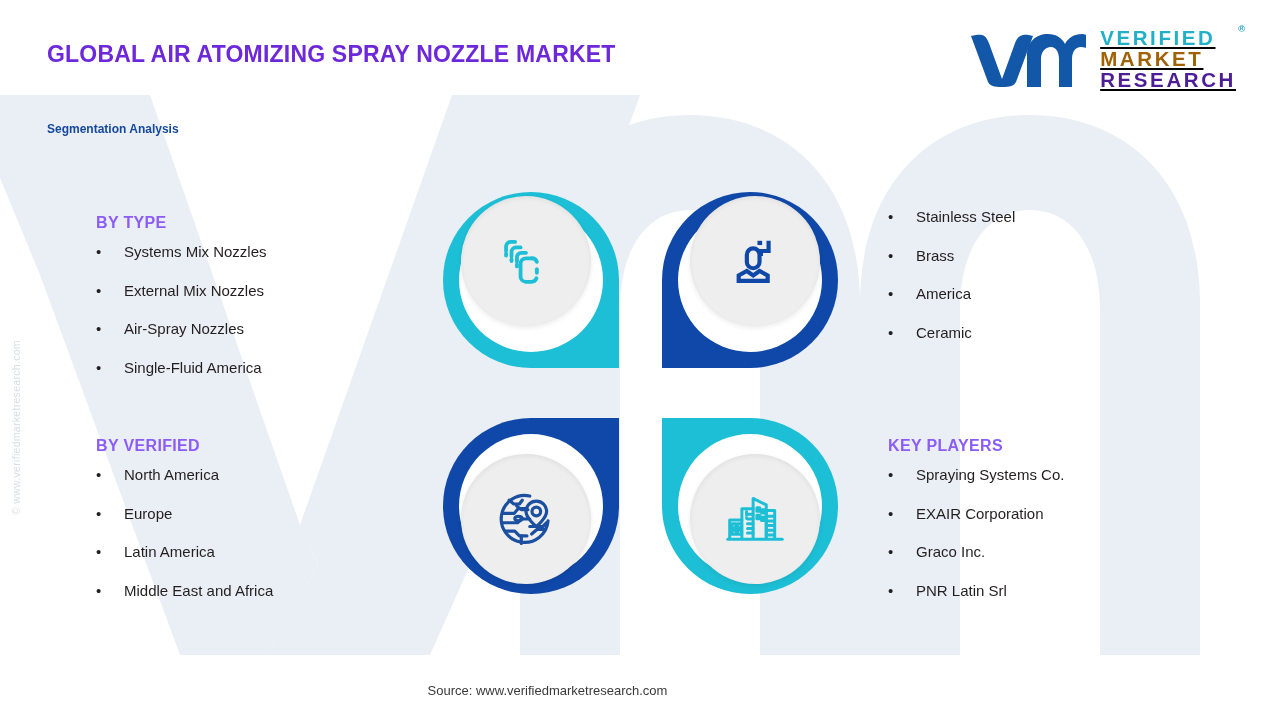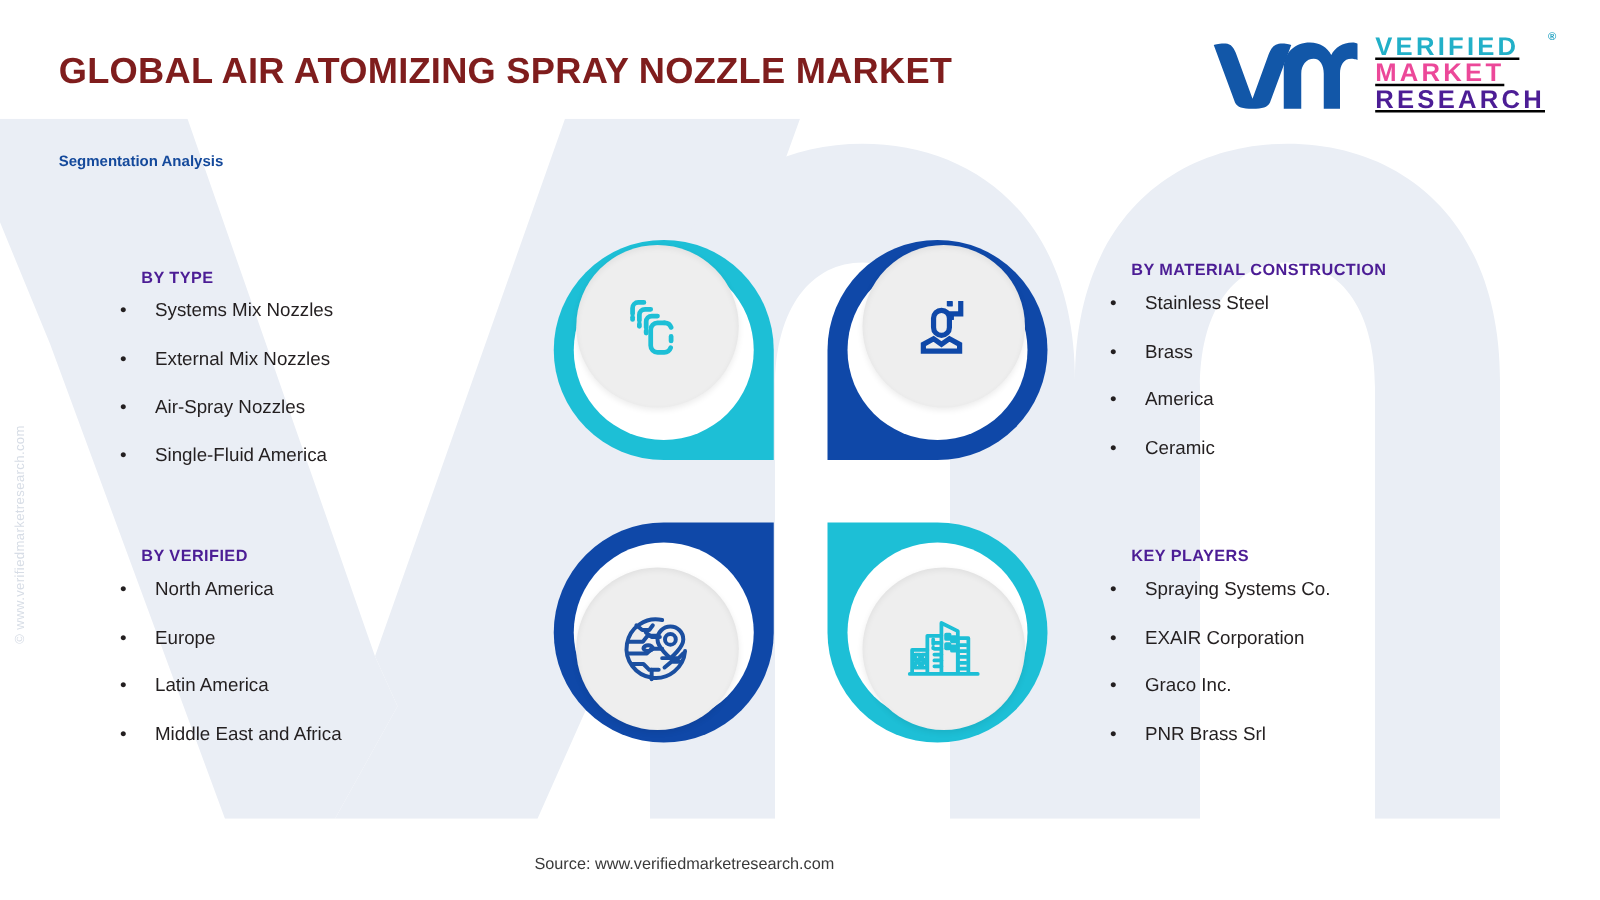--- a/index.html
+++ b/index.html
@@ -33,24 +33,24 @@
   
   #header {
     position: absolute;
     left: 0; top: 0;
     width: 1280px; height: 108px;
     z-index: 5;
   }
   #page-title {
     position: absolute;
     left: 47px; top: 41px;
-    font-size: 29px;
+    font-size: 23px;
     font-weight: bold;
     letter-spacing: 0.2px;
-    color: #7f1d1d;
+    color: #6d28d9;
     white-space: nowrap;
   }
   #subtitle {
     position: absolute;
     left: 47px; top: 122px;
     font-size: 12px;
     font-weight: bold;
     color: #14499b;
     white-space: nowrap;
     z-index: 5;
@@ -72,21 +72,21 @@
     line-height: 1.02;
   }
   .logo-word {
     display: block;
     font-size: 20.5px;
     font-weight: bold;
     letter-spacing: 2.6px;
     color: #1aa9c4;
   }
   .logo-word.w1 { color: #22b0c8; }
-  .logo-word.w2 { color: #ec4899; }
+  .logo-word.w2 { color: #a16207; }
   .logo-word.w3 { color: #4c1d95; }
   #logo-reg {
     position: absolute;
     right: -9px; top: -3px;
     font-size: 9px;
     color: #1a9fc0;
     font-weight: bold;
   }
 
   
@@ -98,27 +98,26 @@
     font-size: 10.5px;
     color: #d7dde6;
     letter-spacing: 0.3px;
     white-space: nowrap;
     z-index: 4;
   }
 
   
   .seg-block { position: absolute; z-index: 5; }
   .seg-heading {
-    font-size: 13px;
+    font-size: 16px;
     font-weight: bold;
-    color: #4c1d95;
+    color: #8b5cf6;
     letter-spacing: 0.35px;
     white-space: nowrap;
     margin-bottom: 11px;
-    margin-left: 17px;
   }
   .seg-list { list-style: none; }
   .seg-list li {
     display: flex;
     align-items: baseline;
     font-size: 15px;
     color: #231f20;
     height: 38.5px;
     white-space: nowrap;
   }
@@ -267,21 +266,20 @@
         <span>Latin America</span>
       </li>
       <li>
         <span class="seg-bullet">•</span>
         <span>Middle East and Africa</span>
       </li>
     </ul>
   </div>
 
   <div class="seg-block" id="block-material">
-    <div class="seg-heading">BY MATERIAL CONSTRUCTION</div>
     <ul class="seg-list">
       <li>
         <span class="seg-bullet">•</span>
         <span>Stainless Steel</span>
       </li>
       <li>
         <span class="seg-bullet">•</span>
         <span>Brass</span>
       </li>
       <li>
@@ -305,21 +303,21 @@
       <li>
         <span class="seg-bullet">•</span>
         <span>EXAIR Corporation</span>
       </li>
       <li>
         <span class="seg-bullet">•</span>
         <span>Graco Inc.</span>
       </li>
       <li>
         <span class="seg-bullet">•</span>
-        <span>PNR Brass Srl</span>
+        <span>PNR Latin Srl</span>
       </li>
     </ul>
   </div>
 
   <div id="center-graphic">
 
     <div class="quad" id="quad-tl">
       <svg class="quad-shape" viewBox="0 0 196 222">
         <path d="M186 112 A88 88 0 1 0 98 200 L186 200 Z" fill="#1dbfd6"></path>
         <circle cx="98" cy="112" r="72" fill="#ffffff"></circle>

